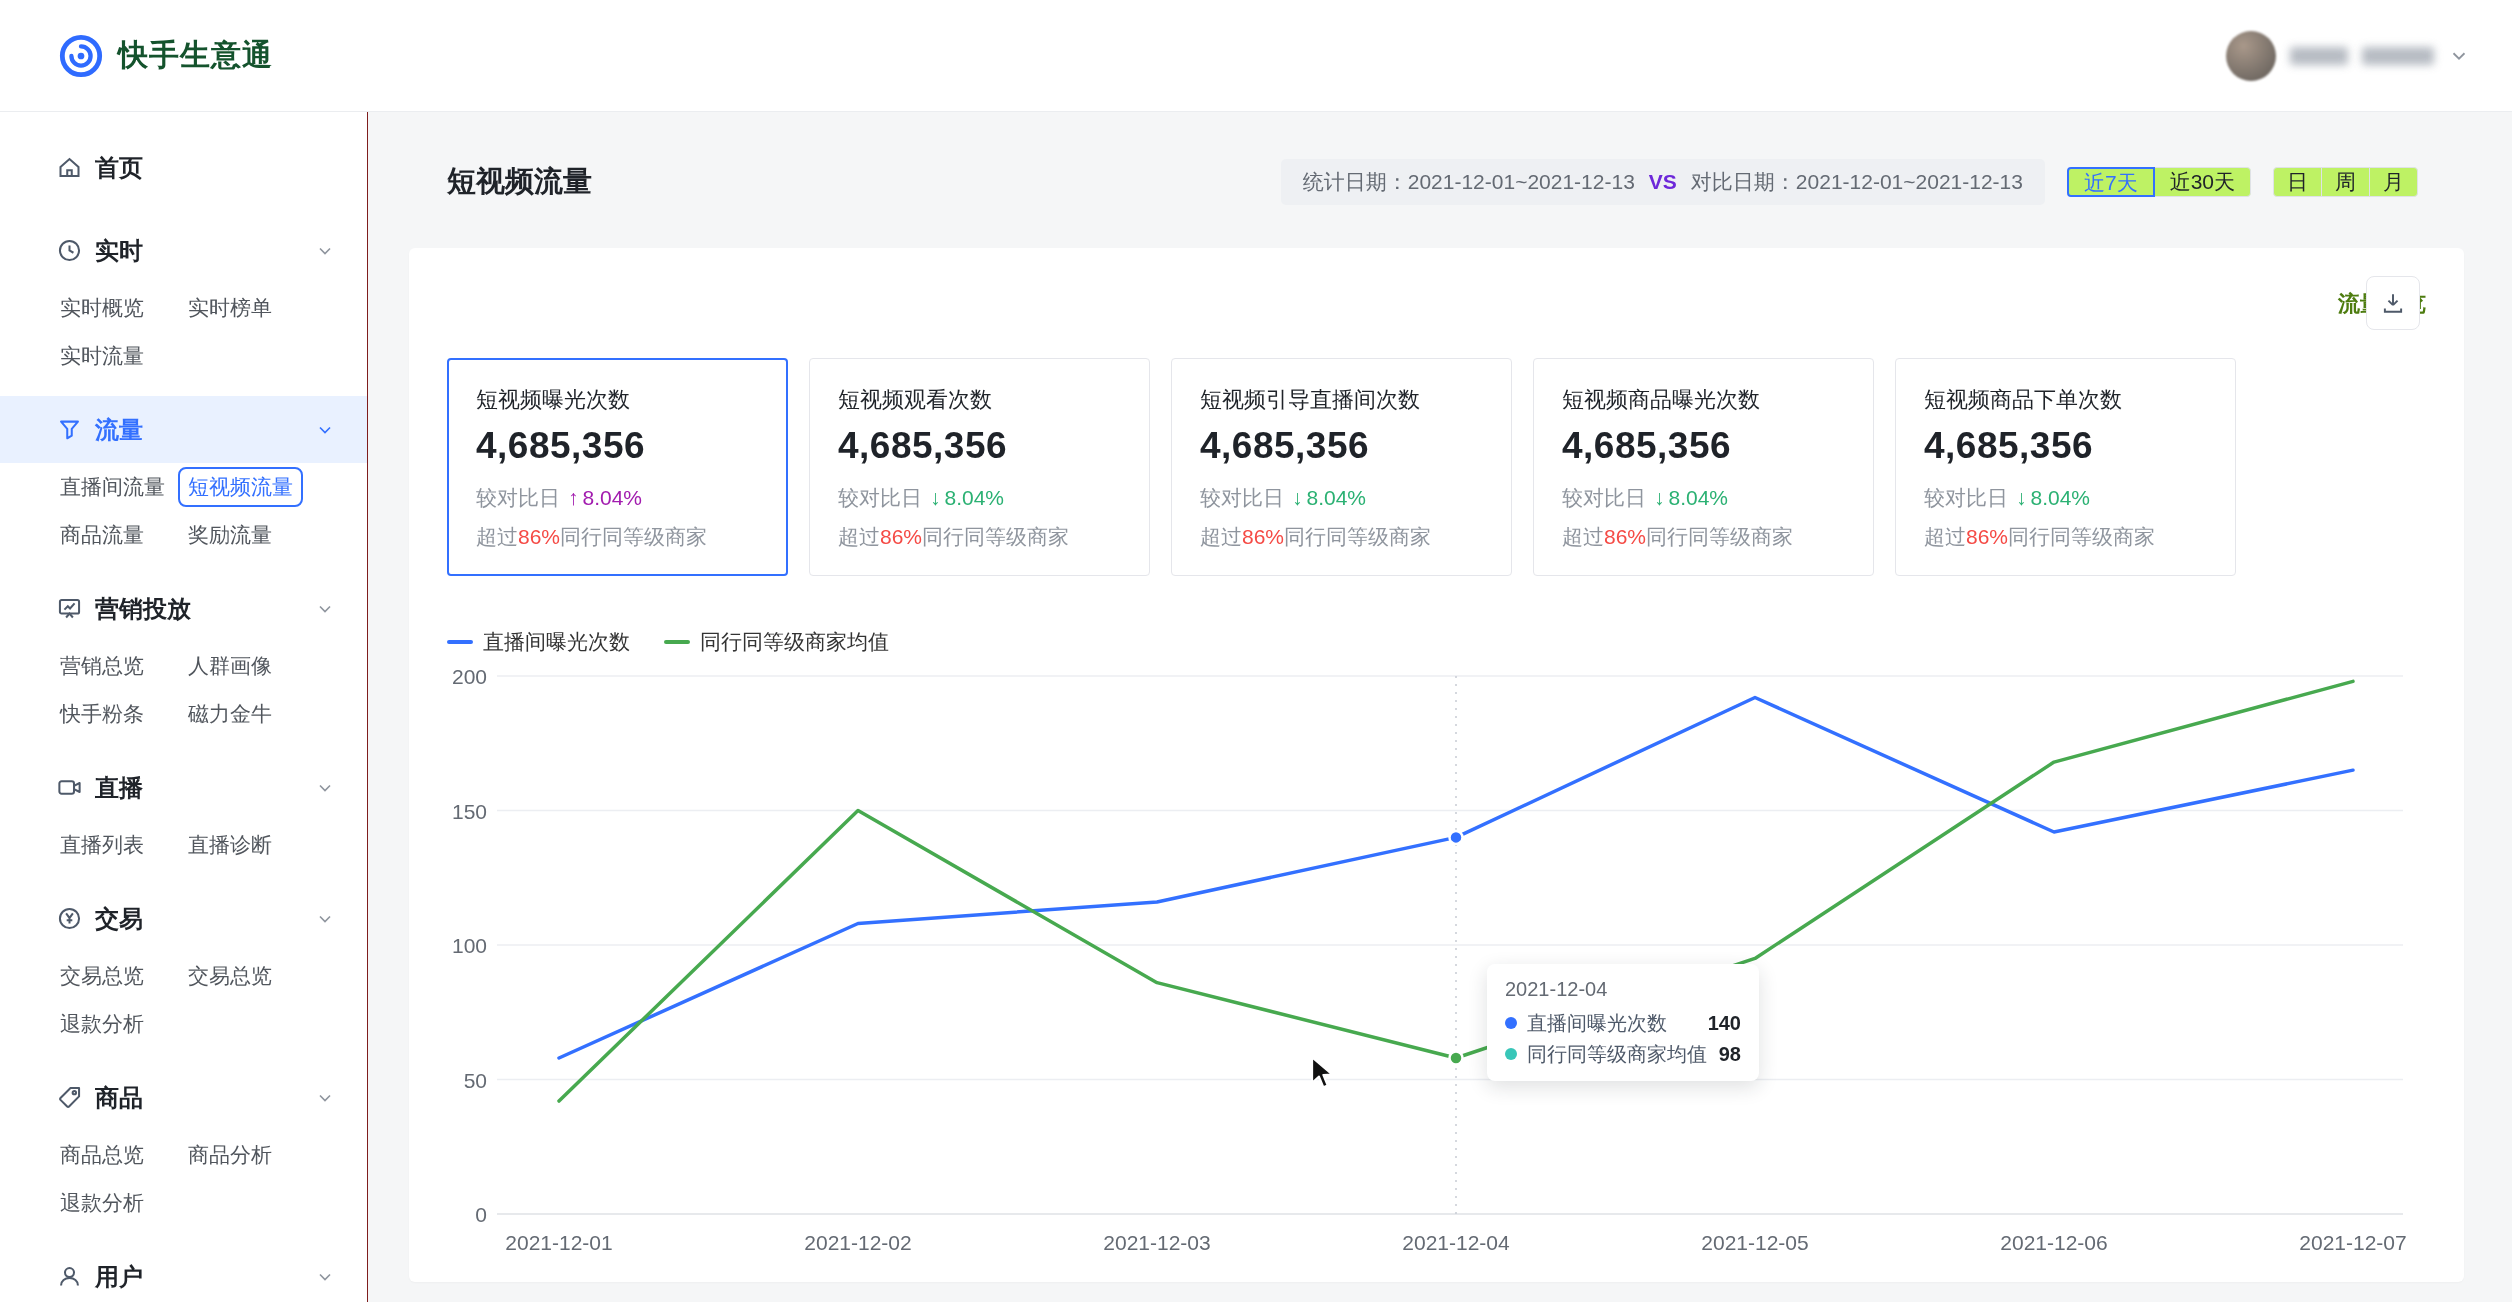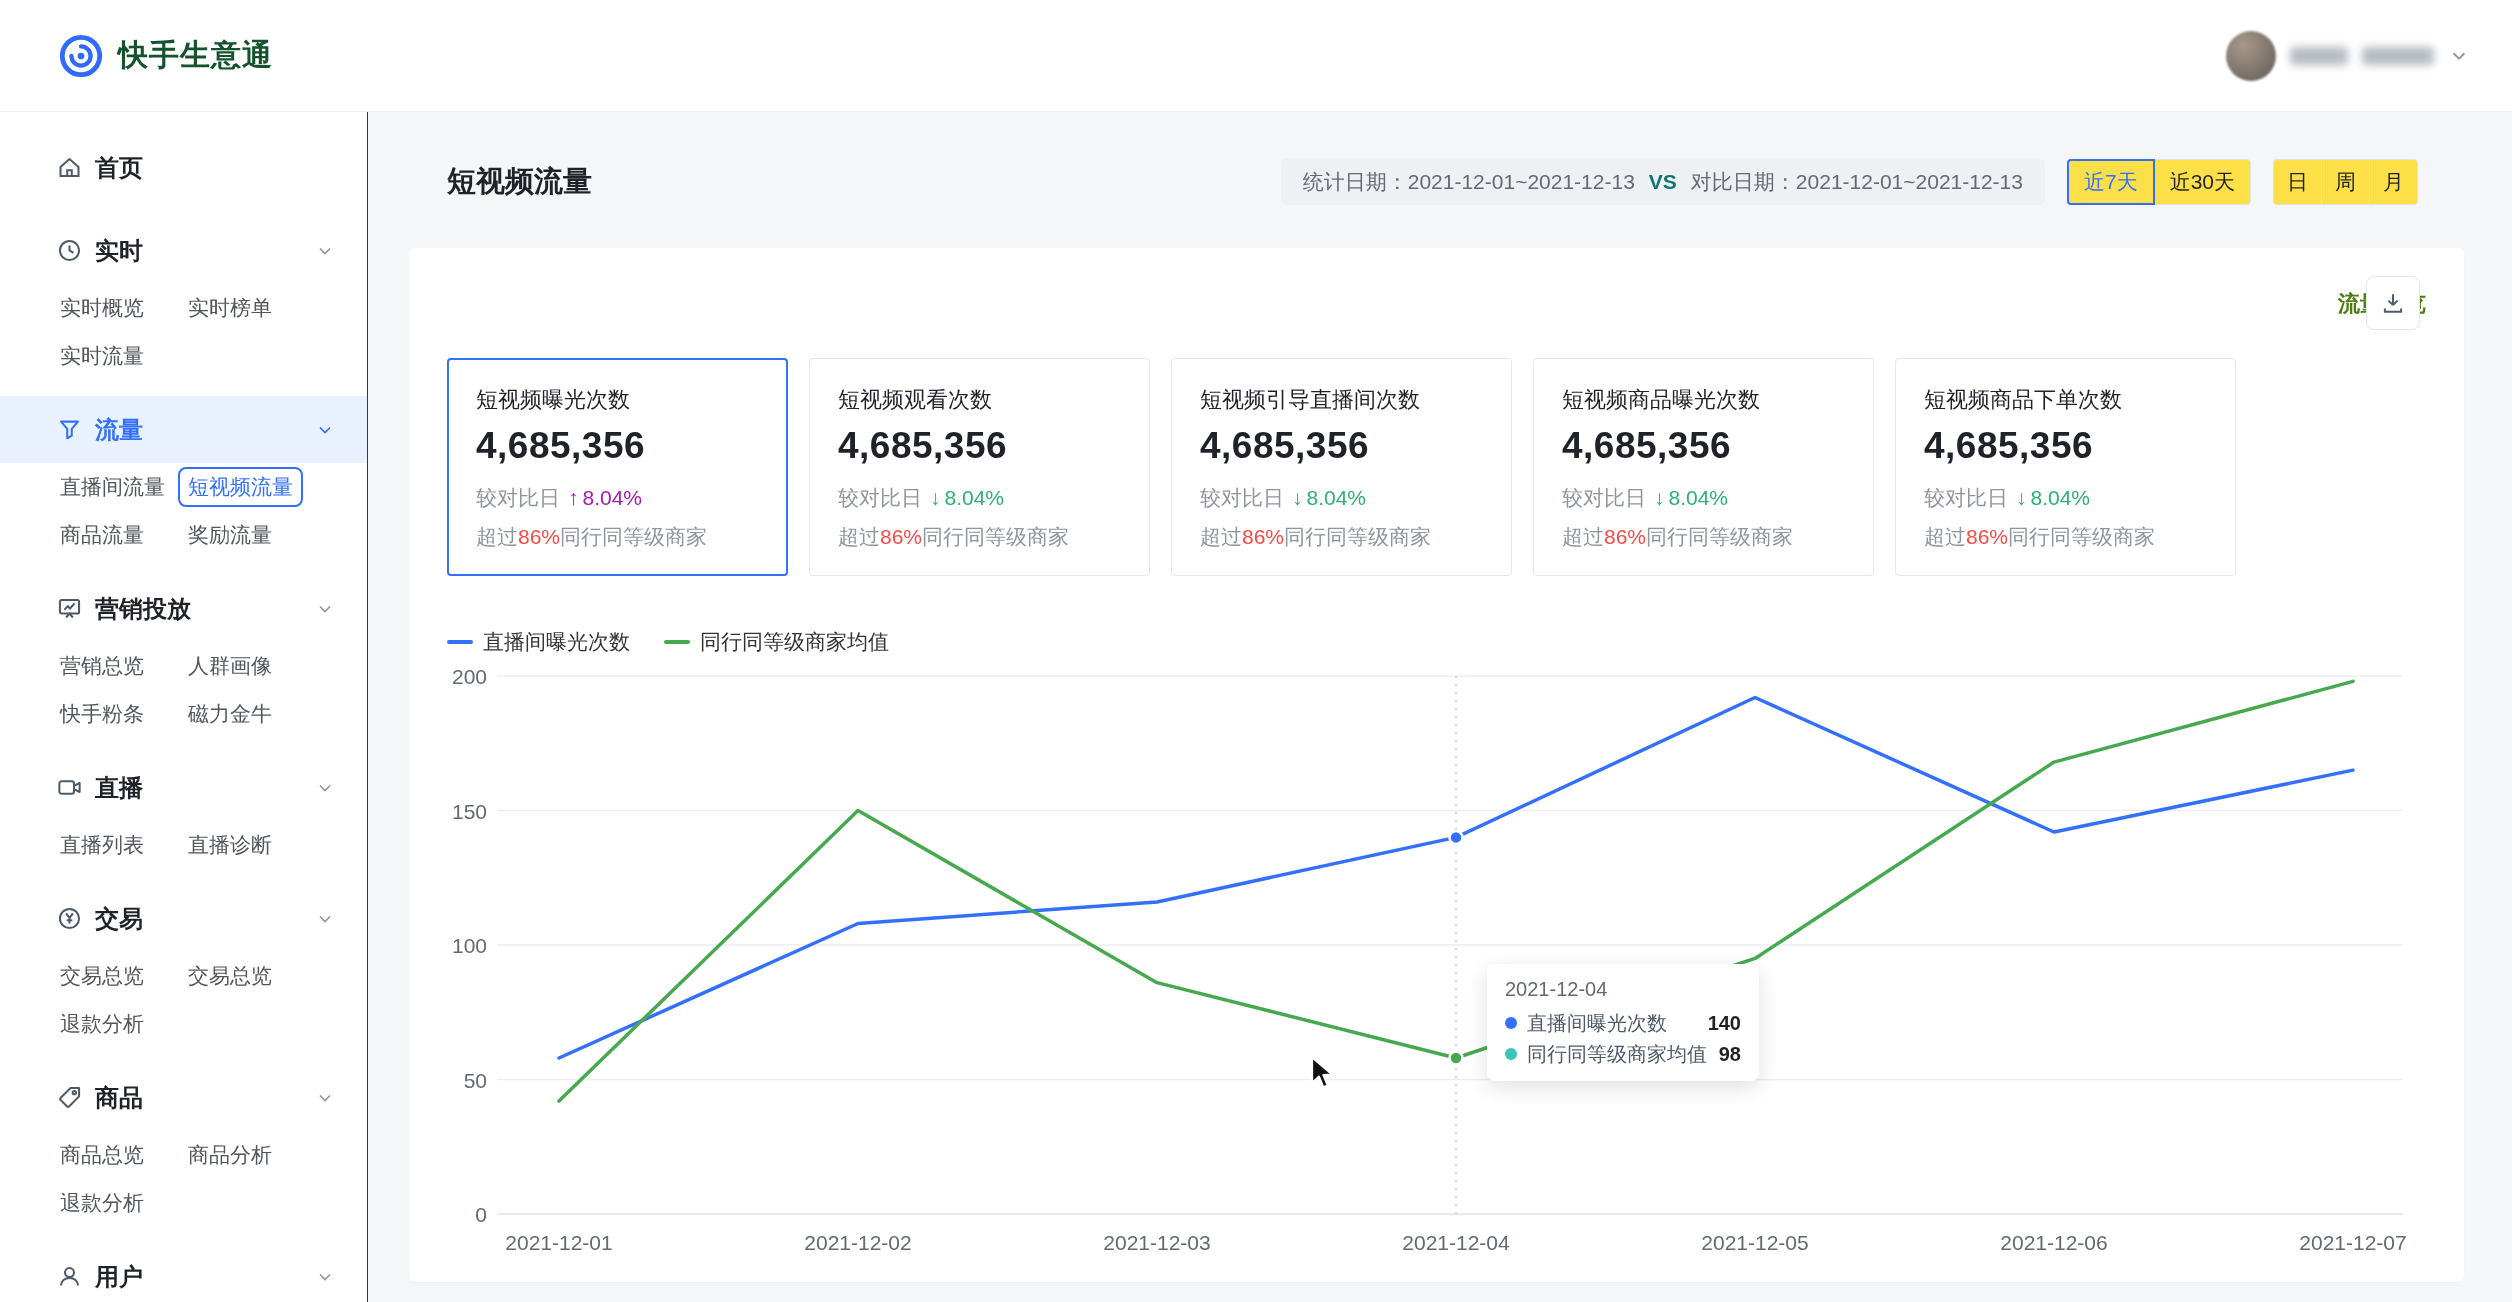--- a/index.html
+++ b/index.html
@@ -33,23 +33,23 @@
   .nav-children { padding-left:60px; display:grid; grid-template-columns:128px auto; }
   .nav-child { height:48px; line-height:48px; font-size:21px; color:#51565d; cursor:pointer; justify-self:start; white-space:nowrap; }
   .nav-child.selected { color:#3370ff; border:2px solid #3370ff; border-radius:8px; background:#fff; height:40px; line-height:36px; padding:0 8px; margin:4px 0 0 -10px; }
 
   
   .main { flex:1; padding:0 48px 0 41px; overflow:hidden; }
   .page-header { display:flex; align-items:center; margin-top:28px; height:84px; padding:0 46px 0 38px; }
   .page-title { font-size:29px; font-weight:700; color:#1f2329; }
   .controls { margin-left:auto; display:flex; align-items:center; gap:22px; }
   .date-pill { background:#eef0f3; border-radius:5px; height:46px; display:flex; align-items:center; padding:0 22px; font-size:21px; color:#646a73; white-space:nowrap; }
-  .date-pill .vs { font-weight:700; color:#0f766e; margin:0 14px; }
+  .date-pill .vs { font-weight:700; color:#6d28d9; margin:0 14px; }
   .seg-group { display:flex; }
-  .seg-btn { height:46px; background:#fde047; border:1px solid #dfe2e6; color:#1f2329; font-size:21px; padding:0 15px; cursor:pointer; margin-left:-1px; font-family:inherit; }
+  .seg-btn { height:30px; background:#bef264; border:1px solid #dfe2e6; color:#1f2329; font-size:21px; padding:0 15px; cursor:pointer; margin-left:-1px; font-family:inherit; }
   .seg-btn:first-child { margin-left:0; border-radius:4px 0 0 4px; }
   .seg-btn:last-child { border-radius:0 4px 4px 0; }
   .seg-btn.active { border:2px solid #3370ff; color:#3370ff; position:relative; z-index:1; }
   .gran-btn { width:49px; padding:0; }
 
   
   .card { background:#fff; border-radius:6px; margin-top:24px; padding:36px 38px 26px; position:relative; height:1034px; overflow:hidden; box-shadow:0 1px 2px rgba(0,0,0,.03); }
   .card-title { font-size:22px; font-weight:700; color:#4d7c0f; height:40px; line-height:40px;text-align:right; }
   .download-btn { position:absolute; top:28px; right:44px; width:54px; height:54px; border:1px solid #e5e6eb; border-radius:8px; background:#fff; display:flex; align-items:center; justify-content:center; cursor:pointer; color:#4e5969; }
 

